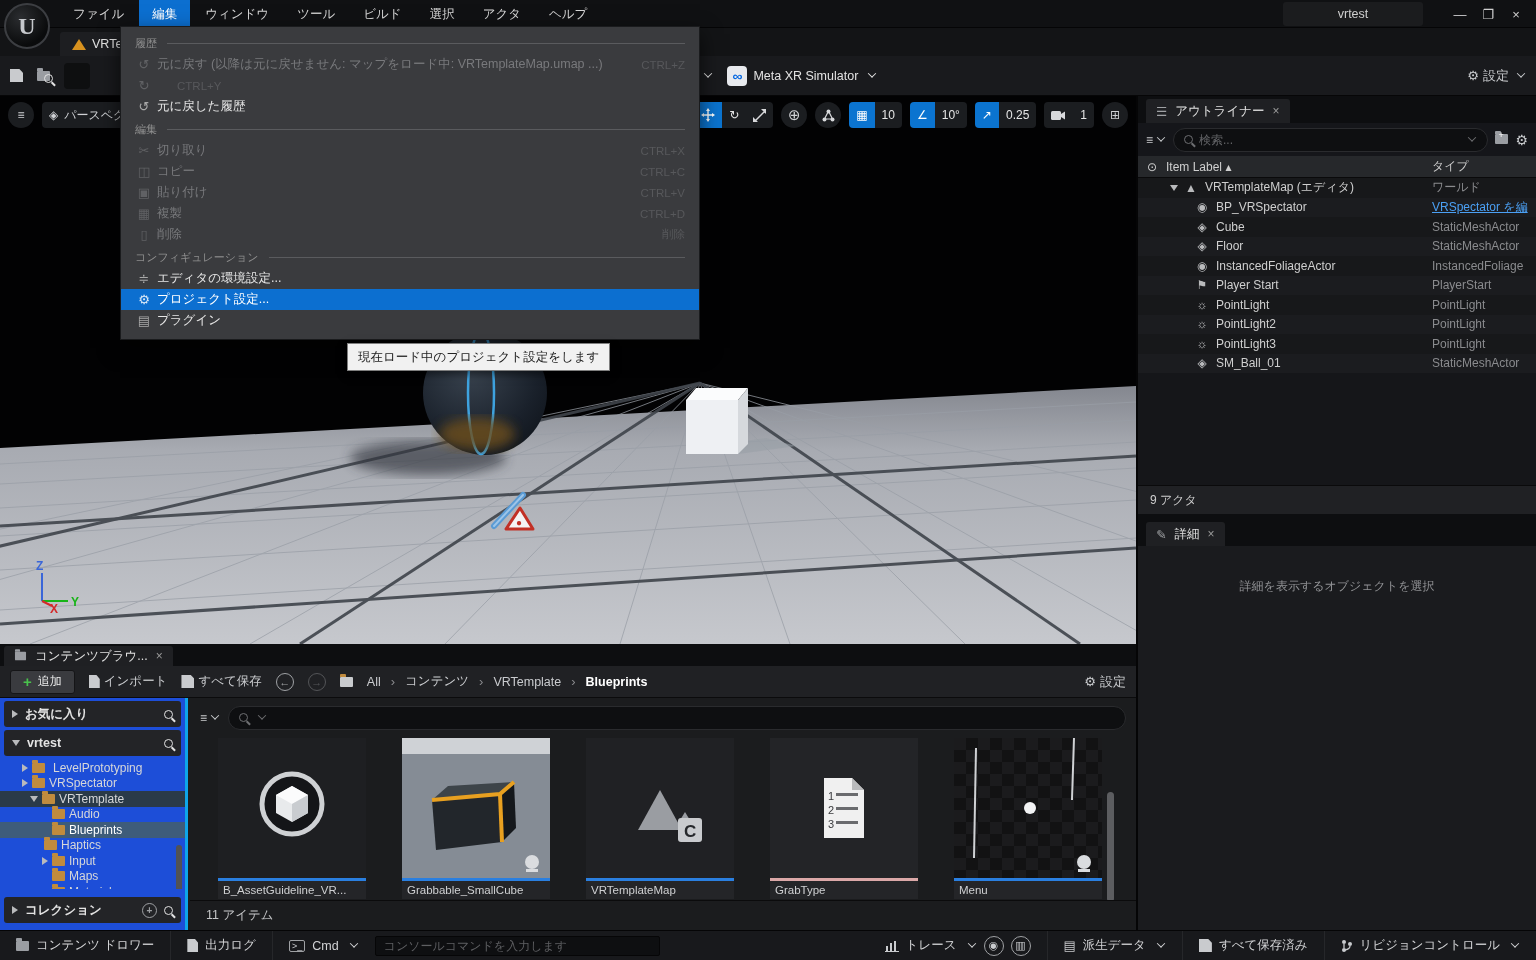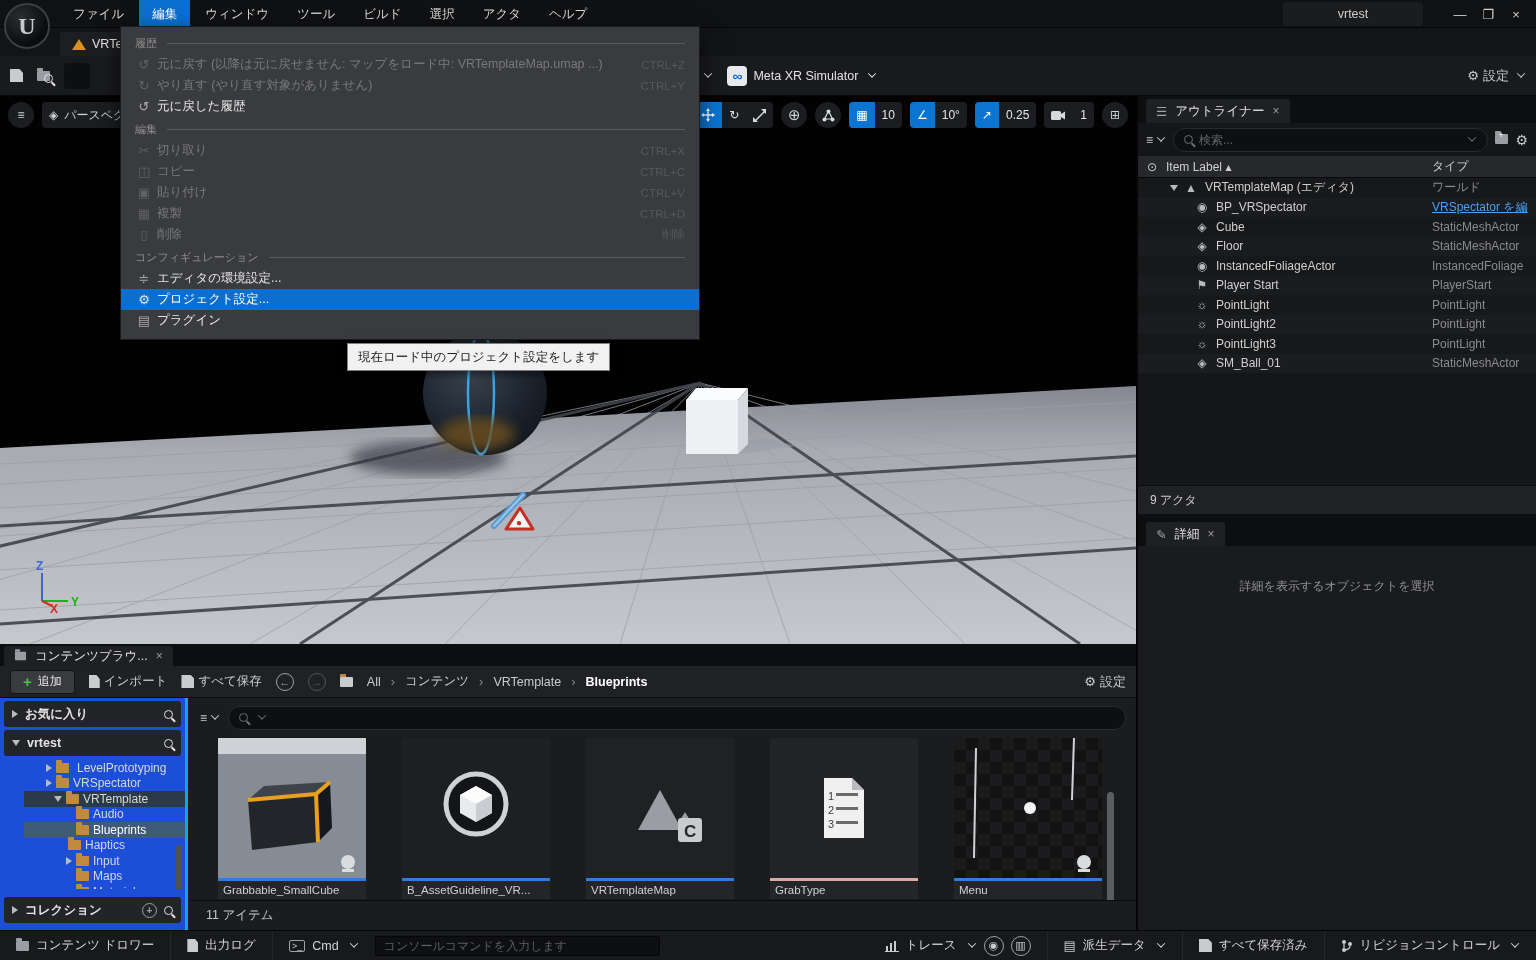--- a/index.html
+++ b/index.html
@@ -82,21 +82,21 @@
   .navcirc{width:18px;height:18px;border:1.5px solid #9fa1a4;border-radius:50%;display:flex;align-items:center;justify-content:center;color:#9fa1a4;font-size:11px;}
   .navcirc.dim{opacity:.4;}
   .crumb{color:#c9cbce;font-size:12.5px;}
   .crumb.last{color:#fff;font-weight:bold;}
   .csep{color:#8a8b8e;font-size:13px;margin:0 2px;}
   #cbsidebar{position:absolute;left:0;top:54px;width:188px;height:232px;background:#1d4ed8;border-right:3px solid #0ea5e9;overflow:hidden;}
   .sideheader{height:26px;background:#232427;border-radius:3px;margin:3px 4px;display:flex;align-items:center;gap:7px;padding:0 8px;color:#e3e3e3;font-weight:bold;font-size:12.5px;}
   .tri{display:inline-block;width:0;height:0;}
   .tri.right{border-top:4px solid transparent;border-bottom:4px solid transparent;border-left:6px solid #b9babc;}
   .tri.down{border-left:4px solid transparent;border-right:4px solid transparent;border-top:6px solid #b9babc;}
-  .trow{height:15.5px;display:flex;align-items:center;gap:4px;color:#d6d7d9;font-size:12px;white-space:nowrap;margin-left:24px;}
+  .trow{height:15.5px;display:flex;align-items:center;gap:4px;color:#d6d7d9;font-size:12px;white-space:nowrap;}
   .trow .lbl{overflow:hidden;text-overflow:ellipsis;}
   #cbassets{position:absolute;left:190px;top:54px;width:946px;height:202px;overflow:hidden;}
   #cbsearchrow{display:flex;align-items:center;gap:8px;padding:6px 10px 0 10px;height:33px;}
   #tilerow{display:flex;gap:36px;padding:7px 0 0 28px;}
   .tile{width:148px;flex:none;}
   .thumb{width:148px;height:140px;background:#202124;position:relative;overflow:hidden;}
   .tbar{height:3px;width:148px;}
   .tname{height:18px;background:#242528;color:#cfd0d2;font-size:11.5px;display:flex;align-items:center;padding:1px 5px;white-space:nowrap;overflow:hidden;}
   #itemcount{position:absolute;left:190px;top:256px;width:946px;height:30px;display:flex;align-items:center;padding:0 16px;color:#c5c6c8;background:#1b1c1e;border-top:1px solid #0b0b0c;font-size:12.5px;}
   #cbscroll{position:absolute;right:22px;top:94px;width:7px;height:110px;background:#5c5d60;border-radius:4px;}
@@ -525,47 +525,47 @@
         <span style="color:#c9cbce;">≡<span class="chev"></span></span>
         <span class="searchpill">
           <span class="mag"></span>
           <span class="chev"></span>
         </span>
       </div>
       <div id="tilerow">
         <div class="tile">
           <div class="thumb">
             <svg width="148" height="140" viewBox="0 0 148 140">
+                <rect width="148" height="140" fill="#1e1f22"></rect>
+                <circle cx="74" cy="66" r="30" fill="#141518" stroke="#cfd1d4" stroke-width="5"></circle>
+                <polygon points="74,48 90,57 90,75 74,84 58,75 58,57" fill="#e8eaec"></polygon>
+                <polygon points="74,48 90,57 74,66 58,57" fill="#fbfbfc"></polygon>
+                <polygon points="74,66 90,57 90,75 74,84" fill="#c9ccd0"></polygon>
+              </svg>
+          </div>
+          <div class="tbar" style="background: rgb(42, 127, 224);"></div>
+          <div class="tname">B_AssetGuideline_VR...</div>
+        </div>
+        <div class="tile">
+          <div class="thumb">
+            <svg width="148" height="140" viewBox="0 0 148 140">
                 <rect width="148" height="140" fill="#7e858d"></rect>
                 <rect width="148" height="16" fill="#cfd2d6"></rect>
                 <rect y="16" width="148" height="124" fill="#858c95"></rect>
                 <polygon points="30,62 98,56 112,44 46,48" fill="#3d4449"></polygon>
                 <polygon points="30,62 98,56 100,104 34,112" fill="#22262b"></polygon>
                 <polygon points="98,56 112,44 114,90 100,104" fill="#15181c"></polygon>
                 <path d="M30,62 L98,56 L112,44" fill="none" stroke="#e8a020" stroke-width="4"></path>
                 <path d="M98,56 L100,104" fill="none" stroke="#e8a020" stroke-width="4"></path>
                 <circle cx="130" cy="124" r="7" fill="#dadcdf"></circle>
                 <rect x="124" y="131" width="12" height="3" fill="#dadcdf"></rect>
               </svg>
           </div>
           <div class="tbar" style="background: rgb(42, 127, 224);"></div>
           <div class="tname">Grabbable_SmallCube</div>
-        </div>
-        <div class="tile">
-          <div class="thumb">
-            <svg width="148" height="140" viewBox="0 0 148 140">
-                <rect width="148" height="140" fill="#1e1f22"></rect>
-                <circle cx="74" cy="66" r="30" fill="#141518" stroke="#cfd1d4" stroke-width="5"></circle>
-                <polygon points="74,48 90,57 90,75 74,84 58,75 58,57" fill="#e8eaec"></polygon>
-                <polygon points="74,48 90,57 74,66 58,57" fill="#fbfbfc"></polygon>
-                <polygon points="74,66 90,57 90,75 74,84" fill="#c9ccd0"></polygon>
-              </svg>
-          </div>
-          <div class="tbar" style="background: rgb(42, 127, 224);"></div>
-          <div class="tname">B_AssetGuideline_VR...</div>
         </div>
         <div class="tile">
           <div class="thumb">
             <svg width="148" height="140" viewBox="0 0 148 140">
                 <rect width="148" height="140" fill="#202124"></rect>
                 <polygon points="52,92 74,52 96,92" fill="#9a9da2"></polygon>
                 <polygon points="88,92 99,74 110,92" fill="#9a9da2"></polygon>
                 <rect x="92" y="80" width="24" height="24" rx="3" fill="#c9cbce"></rect>
                 <text x="98" y="99" font-size="17" font-weight="bold" fill="#26282b">C</text>
               </svg>
@@ -673,21 +673,20 @@
         <span class="t">履歴</span>
         <span class="line"></span>
       </div>
     <div class="mitem dis">
         <span class="micon">↺</span>
         <span class="grow">元に戻す (以降は元に戻せません: マップをロード中: VRTemplateMap.umap ...)</span>
         <span class="msh">CTRL+Z</span>
       </div>
     <div class="mitem dis">
         <span class="micon">↻</span>
-        <span class="grow">やり直す (やり直す対象がありません)</span>
         <span class="msh">CTRL+Y</span>
       </div>
     <div class="mitem">
         <span class="micon">↺</span>
         <span class="grow">元に戻した履歴</span>
       </div>
     <div class="msec">
         <span class="t">編集</span>
         <span class="line"></span>
       </div>

